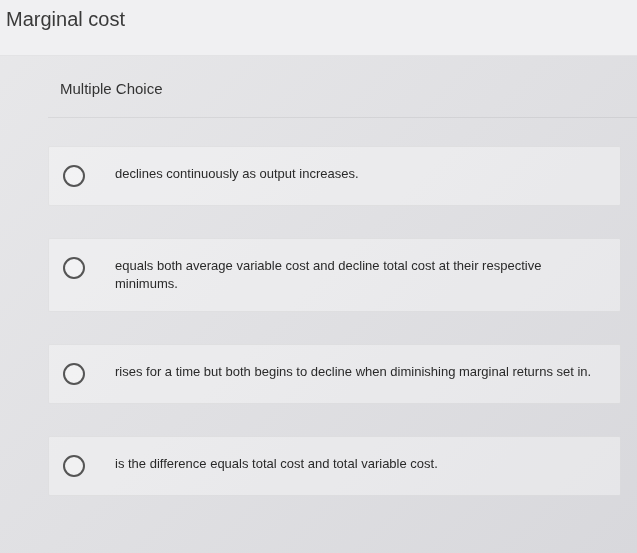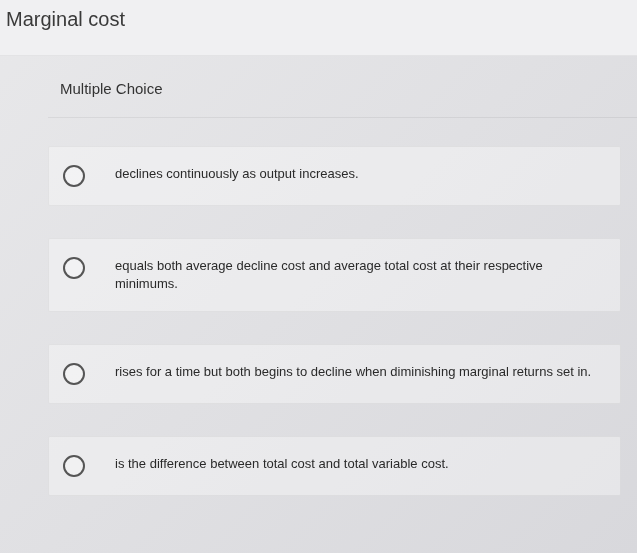--- a/index.html
+++ b/index.html
@@ -79,27 +79,27 @@
 
   <div class="options">
 
     <div class="option-row">
       <div class="radio"></div>
       <div class="option-text">declines continuously as output increases.</div>
     </div>
 
     <div class="option-row">
       <div class="radio"></div>
-      <div class="option-text">equals both average decline cost and average total cost at their respective minimums.</div>
+      <div class="option-text">equals both average variable cost and decline total cost at their respective minimums.</div>
     </div>
 
     <div class="option-row">
       <div class="radio"></div>
       <div class="option-text">rises for a time but both begins to decline when diminishing marginal returns set in.</div>
     </div>
 
     <div class="option-row">
       <div class="radio"></div>
-      <div class="option-text">is the difference between total cost and total variable cost.</div>
+      <div class="option-text">is the difference equals total cost and total variable cost.</div>
     </div>
 
   </div>
 </div>
 
 </body></html>

